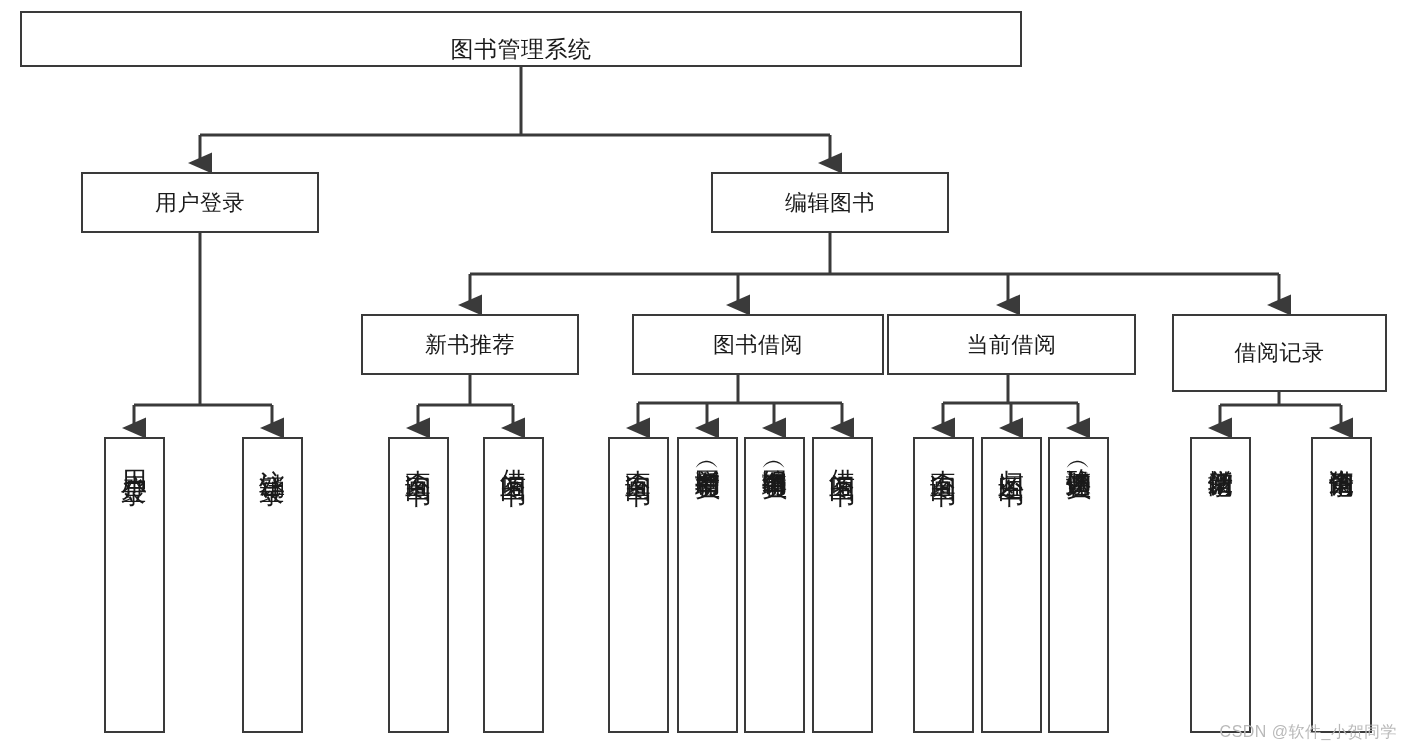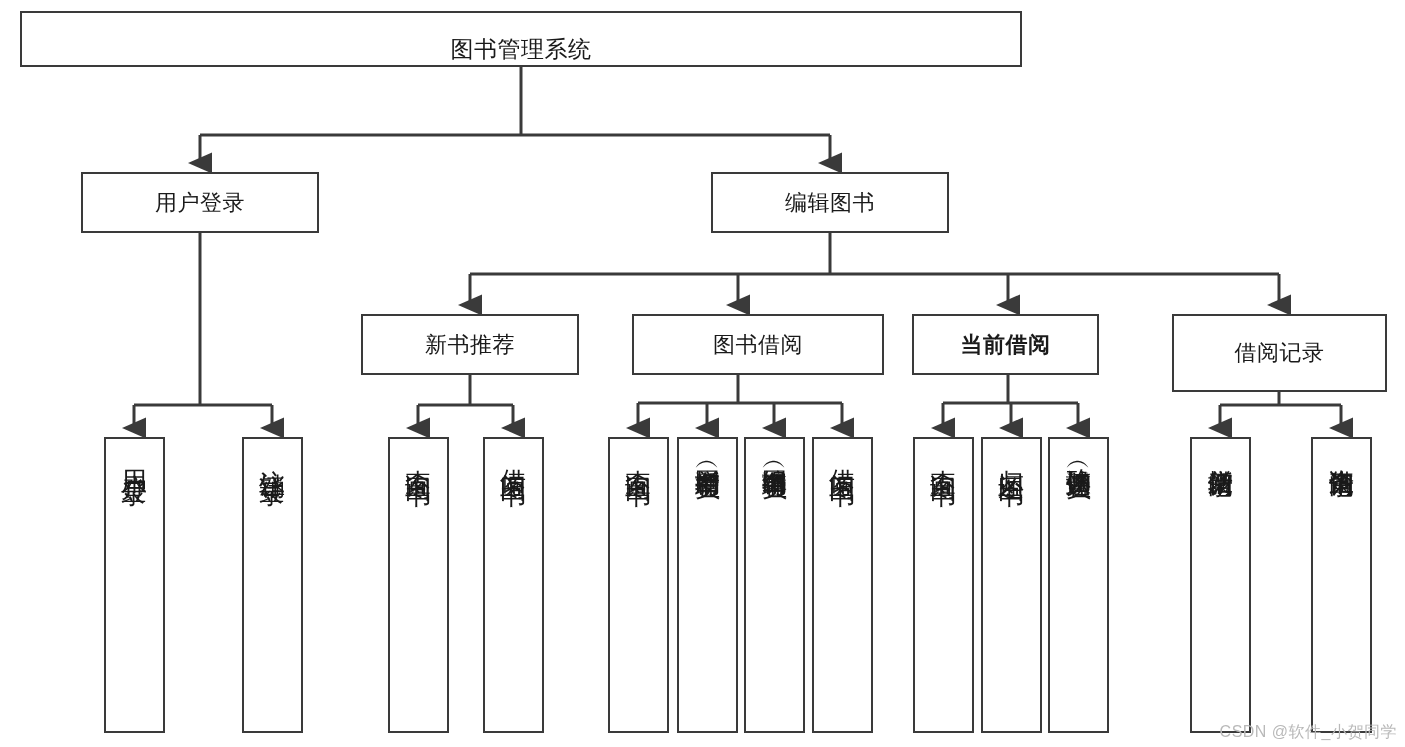--- a/index.html
+++ b/index.html
@@ -143,21 +143,21 @@
   <div class="node horiz" style="left:711px; top:172px; width:238px; height:61px;">
     <span class="lbl">编辑图书</span>
   </div>
 
   <div class="node horiz" style="left:361px; top:314px; width:218px; height:61px;">
     <span class="lbl">新书推荐</span>
   </div>
   <div class="node horiz" style="left:632px; top:314px; width:252px; height:61px;">
     <span class="lbl">图书借阅</span>
   </div>
-  <div class="node horiz" style="left:912px; top:314px; width:187px; height:61px;font-weight:bold;">
+  <div class="node horiz" style="left:887px; top:314px; width:249px; height:61px;">
     <span class="lbl">当前借阅</span>
   </div>
   <div class="node horiz" style="left:1172px; top:314px; width:215px; height:78px;">
     <span class="lbl">借阅记录</span>
   </div>
 
   <div class="node vert" style="left:104px; top:437px; width:61px; height:296px;">
     <span class="lbl">用户登录</span>
   </div>
   <div class="node vert" style="left:242px; top:437px; width:61px; height:296px;">

